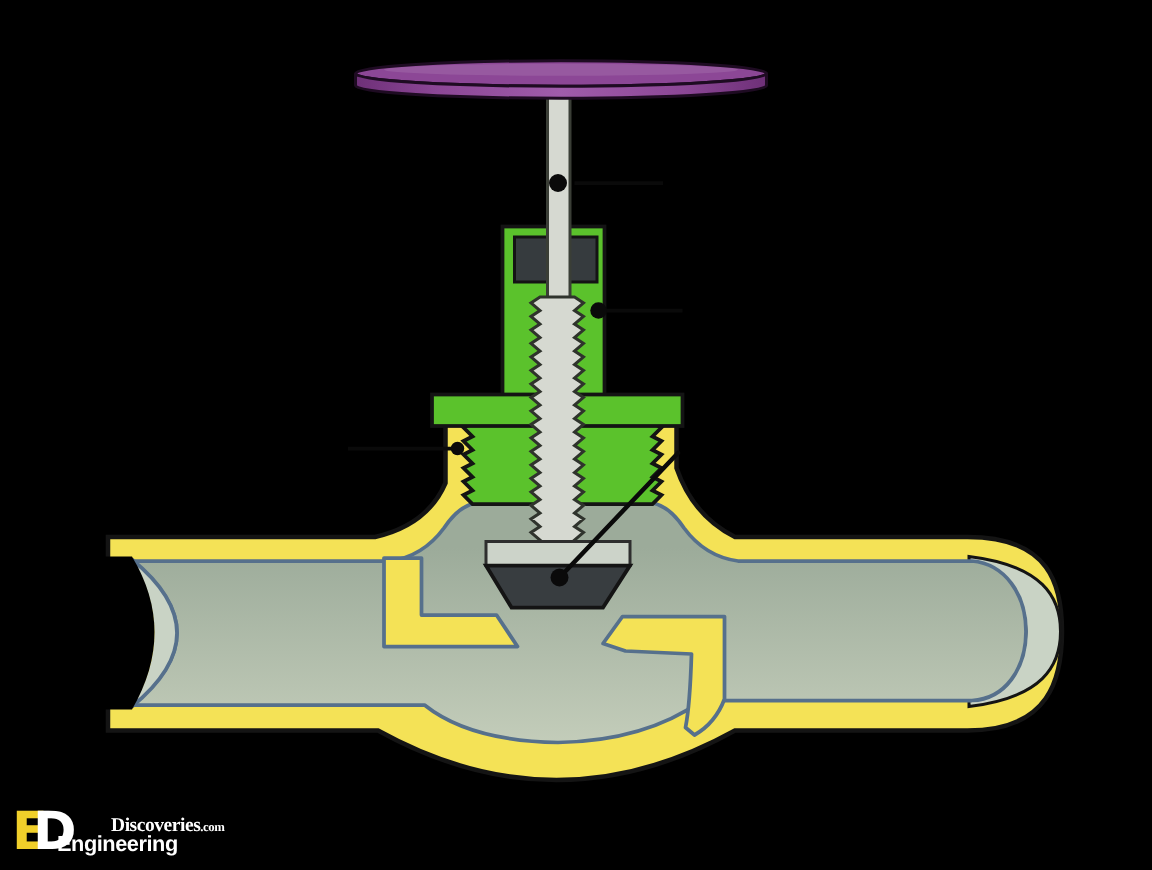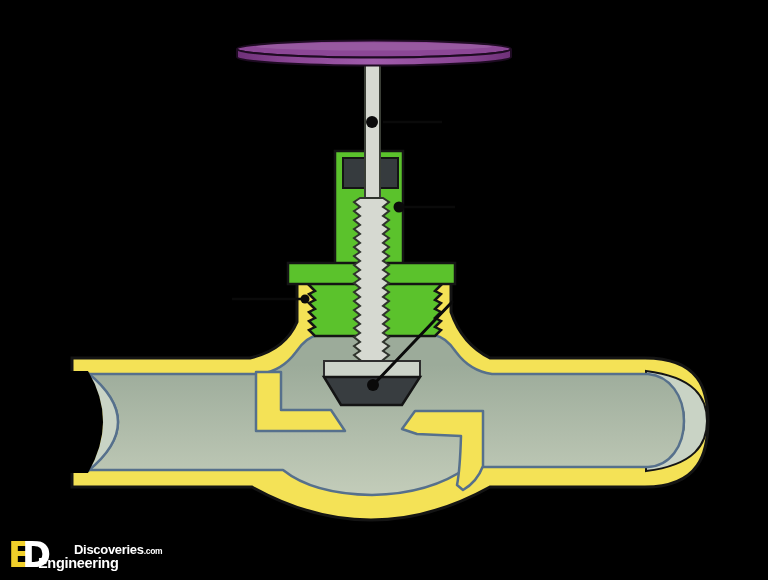--- a/index.html
+++ b/index.html
@@ -5,21 +5,21 @@
   html,body{margin:0;padding:0;background:#000;}
   .stage{position:relative;width:768px;height:580px;background:#000;overflow:hidden;
          font-family:"Liberation Sans", sans-serif;}
   .stage svg{position:absolute;left:0;top:0;}
   .logo{position:absolute;left:8px;top:538px;width:220px;height:42px;}
   .mono-e{position:absolute;left:0;top:0;font-weight:bold;font-size:35px;line-height:35px;
           letter-spacing:-2px;font-family:"DejaVu Sans","Liberation Sans",sans-serif;}
   .mono-d{position:absolute;left:14px;top:0;font-weight:bold;font-size:35px;line-height:35px;
           font-family:"DejaVu Sans","Liberation Sans",sans-serif;}
   .brand-line{position:absolute;left:66px;top:5px;font-weight:bold;font-size:13px;line-height:13px;
-          letter-spacing:-0.3px;}
+          letter-spacing:-0.3px;font-family:Liberation Serif, serif;}
   .brand-line .tld{font-size:8.5px;font-weight:bold;}
   .division{position:absolute;left:30px;top:18px;font-weight:bold;font-size:14.5px;line-height:15px;
           letter-spacing:-0.3px;}
 </style>
 </head>
 <body>
 
 <div class="stage">
 <svg width="768" height="580" viewBox="0 0 768 580">
   <defs>

